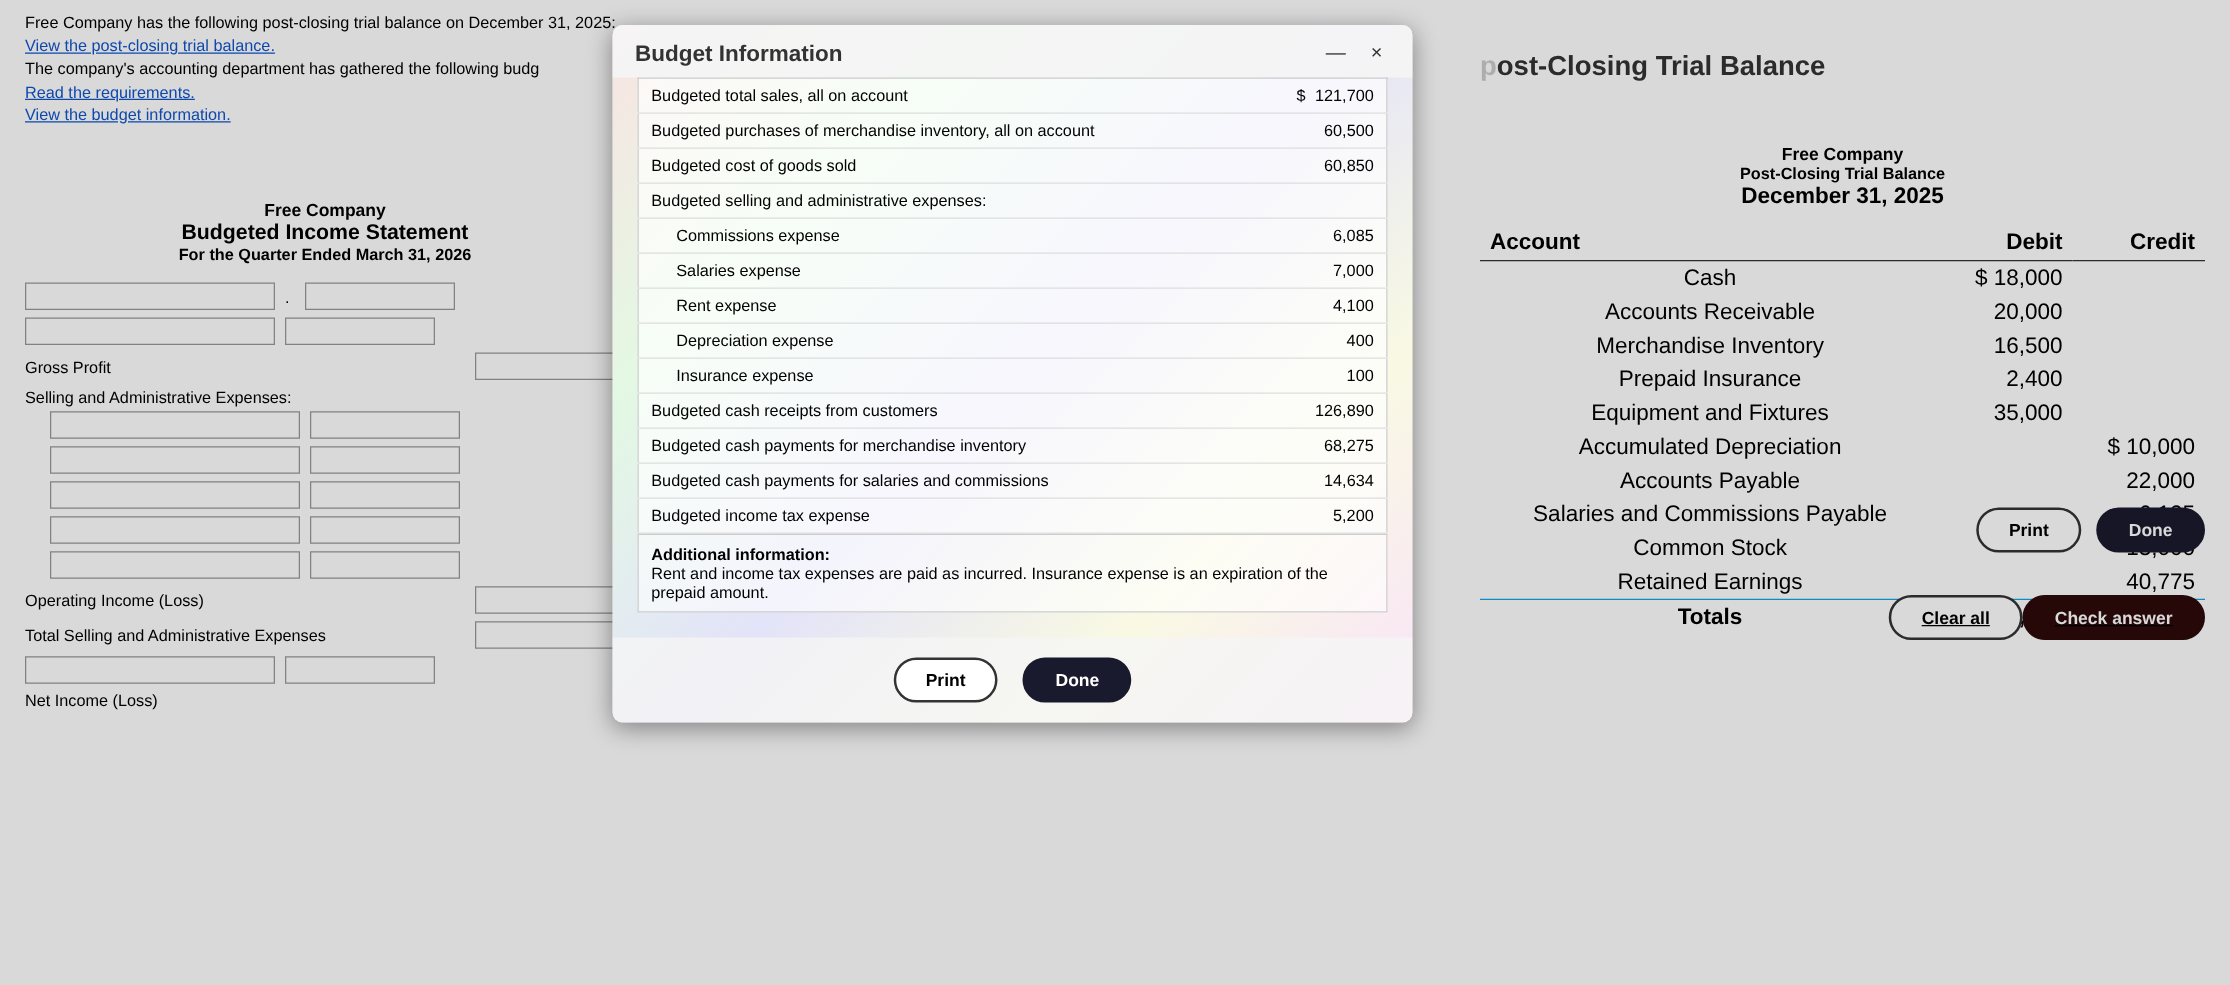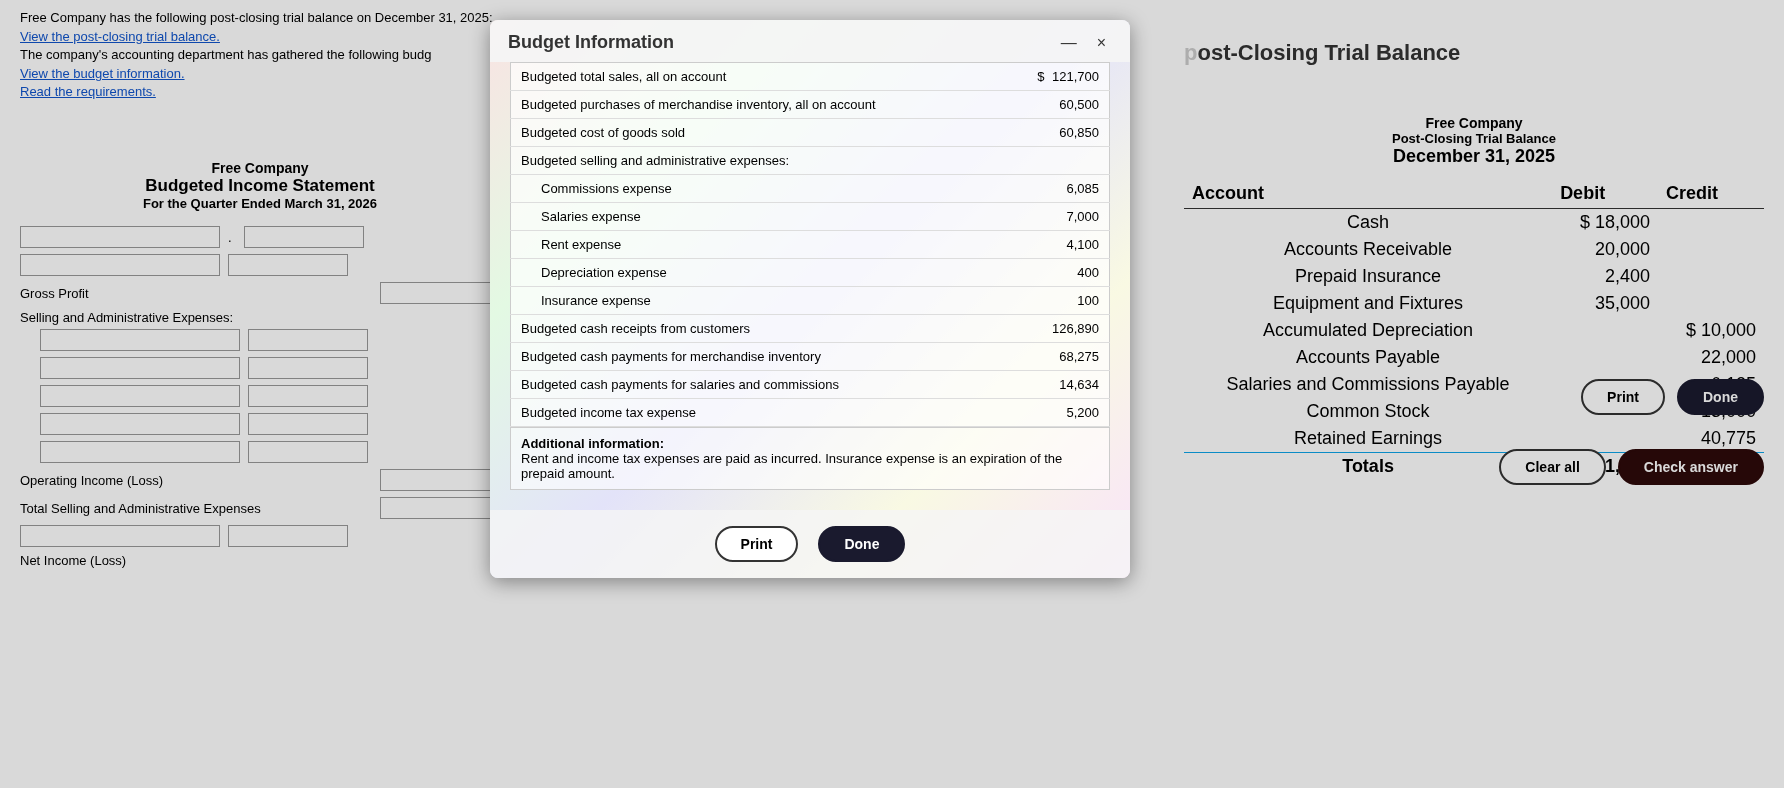--- a/index.html
+++ b/index.html
@@ -126,21 +126,21 @@
       font-size: 18px;
     }
 
     .tb-table {
       width: 100%;
       border-collapse: collapse;
       font-size: 18px;
     }
 
     .tb-table th {
-      text-align: left;
+      text-align: right;
       font-weight: bold;
       padding: 4px 8px;
       border-bottom: 1px solid #333;
     }
     .tb-table th:first-child {
       text-align: left;
     }
 
     .tb-table td {
       padding: 3px 8px;
@@ -165,21 +165,21 @@
       right: 20px;
       display: flex;
       gap: 12px;
     }
 
     .tb-bottom-buttons {
       position: absolute;
       bottom: 10px;
       right: 20px;
       display: flex;
-      gap: 12px;
+      text-decoration: underline;
     }
 
     .btn-outline {
       background: #fff;
       border: 2px solid #333;
       border-radius: 20px;
       padding: 8px 24px;
       font-size: 14px;
       font-weight: bold;
       cursor: pointer;
@@ -235,21 +235,21 @@
       background: linear-gradient(135deg, 
         rgba(255,200,200,0.4) 0%, 
         rgba(200,255,200,0.4) 25%, 
         rgba(200,200,255,0.4) 50%, 
         rgba(255,255,200,0.4) 75%, 
         rgba(255,200,255,0.4) 100%);
     }
 
     .modal-title-bar {
       display: flex;
-      align-items: flex-start;
+      align-items: center;
       justify-content: space-between;
       padding: 12px 18px 8px 18px;
       background: rgba(245,245,245,0.9);
     }
 
     .modal-title {
       font-size: 18px;
       font-weight: bold;
       color: #333;
     }
@@ -331,22 +331,22 @@
       padding: 10px 20px;
     }
   </style>
 </head>
 <body>
 
 <div class="bg-page">
   <p class="intro-text">Free Company has the following post-closing trial balance on December 31, 2025:</p>
   <a class="link">View the post-closing trial balance.</a>
   <p class="intro-text">The company's accounting department has gathered the following budg</p>
+  <a class="link">Read the requirements.</a>
   <a class="link">View the budget information.</a>
-  <a class="link">Read the requirements.</a>
 </div>
 
 <div class="left-form">
   <div class="form-company-header">
     <div class="company-name">Free Company</div>
     <div class="statement-title">Budgeted Income Statement</div>
     <div class="date-range">For the Quarter Ended March 31, 2026</div>
   </div>
 
   <div class="form-rows">
@@ -434,20 +434,25 @@
     <td>Cash</td>
     <td>$ 18,000</td>
     <td></td>
   </tr>
         <tr>
     <td>Accounts Receivable</td>
     <td>20,000</td>
     <td></td>
   </tr>
         <tr>
+    <td>Merchandise Inventory</td>
+    <td>16,500</td>
+    <td></td>
+  </tr>
+        <tr>
     <td>Prepaid Insurance</td>
     <td>2,400</td>
     <td></td>
   </tr>
         <tr>
     <td>Equipment and Fixtures</td>
     <td>35,000</td>
     <td></td>
   </tr>
         <tr>

